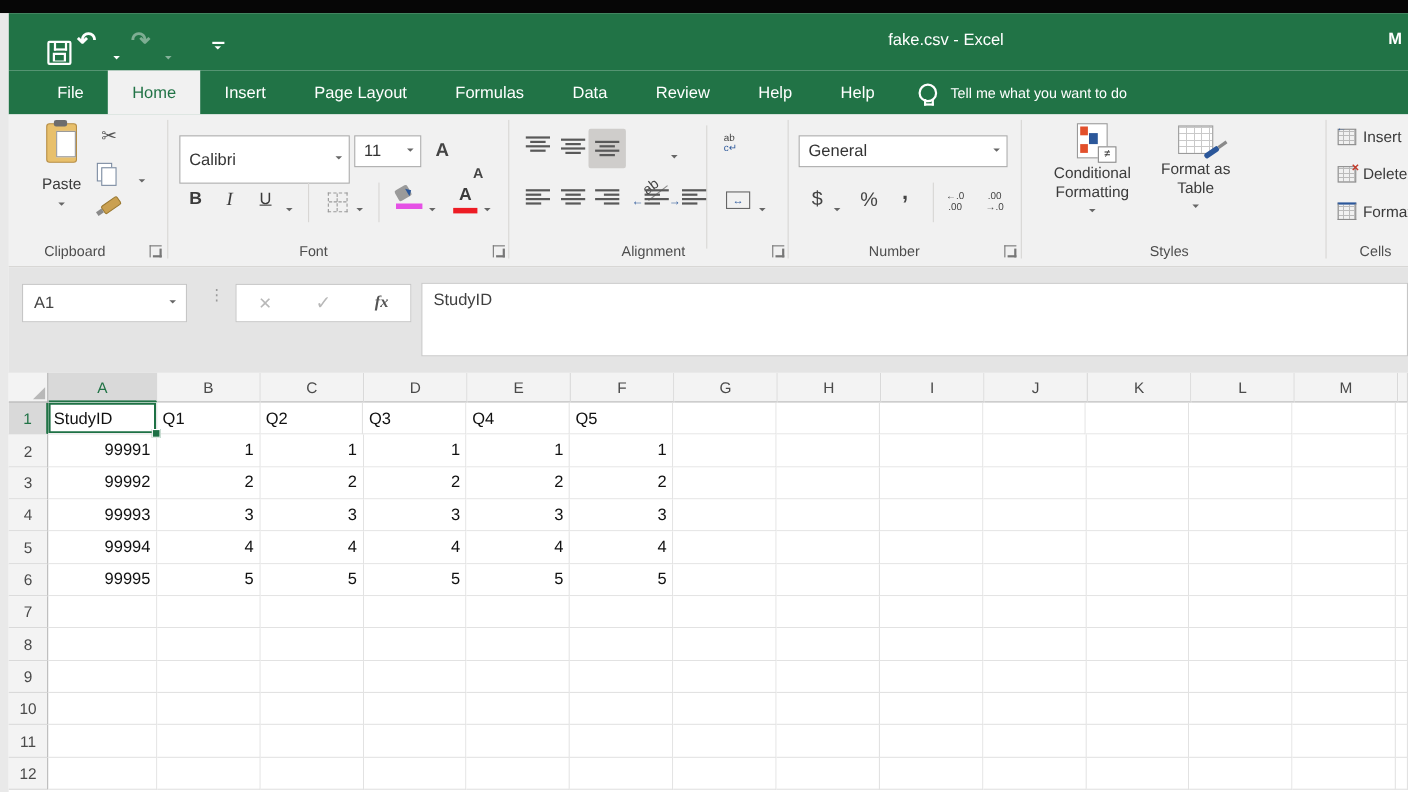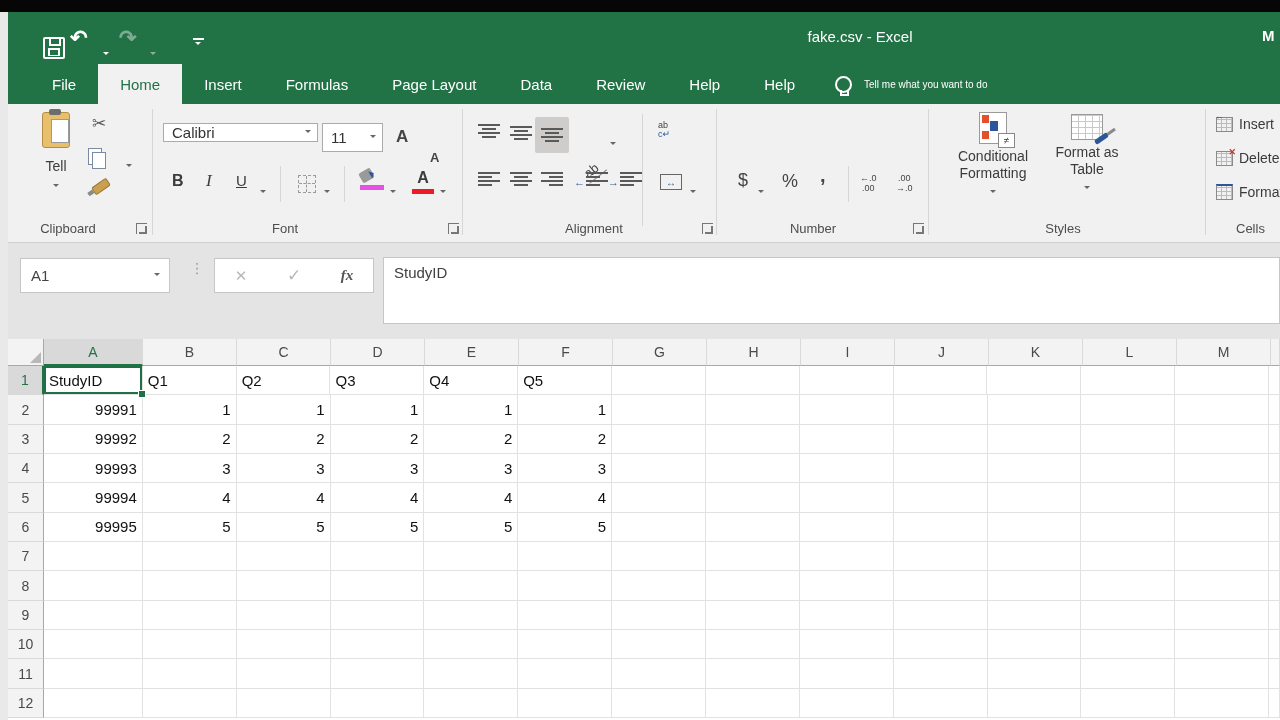--- a/index.html
+++ b/index.html
@@ -21,21 +21,21 @@
   .qat-glyph.dis{color:rgba(255,255,255,0.42);}
   .car{width:0;height:0;border:3.5px solid transparent;border-top-color:#fff;display:inline-block;}
   .car.dim{border-top-color:rgba(255,255,255,0.45);}
   .car.gray{border-top-color:#666;}
   .qat-custom{width:11px;height:2px;background:#fff;position:relative;}
   .qat-custom::after{content:"";position:absolute;left:2px;top:4px;width:0;height:0;border:3.5px solid transparent;border-top-color:#fff;}
   #title-text{color:#fff;font-size:15px;}
   #account{color:#fff;font-size:15px;font-weight:bold;}
   .bulb{width:13px;height:13px;border:2px solid #fff;border-radius:50%;position:relative;display:inline-block;}
   .bulb::after{content:"";position:absolute;left:3px;top:12px;width:5px;height:4px;border-left:2px solid #fff;border-right:2px solid #fff;border-bottom:2px solid #fff;}
-  #tellme{color:#fff;font-size:10px;}
+  #tellme{color:#fff;font-size:13px;}
   
   #ribbon{left:8px;top:104px;width:1272px;height:139px;background:#f1f1f1;border-bottom:1px solid #d2d0ce;box-sizing:border-box;}
   .gdiv{width:1px;background:#d8d6d4;top:5px;height:126px;}
   .glabel{font-size:13px;color:#4d4d4d;text-align:center;top:117px;}
   .launcher{width:10px;height:10px;border-left:1px solid #777;border-top:1px solid #777;position:absolute;}
   .launcher::after{content:"";position:absolute;right:0px;bottom:0px;width:6px;height:6px;border-right:2px solid #777;border-bottom:2px solid #777;transform:rotate(0deg);}
   .combo{background:#fff;border:1px solid #ababab;display:flex;align-items:center;font-size:15px;color:#333;box-sizing:border-box;}
   .combo .txt{padding-left:8px;flex:1;}
   .combo .car{margin-right:6px;}
   .rglyph{font-size:16px;color:#444;}
@@ -139,55 +139,55 @@
       </div>
     <div class="abs" id="title-text" style="left:752px;top:16px;width:200px;text-align:center;">fake.csv - Excel</div>
     <div class="abs" id="account" style="left:1254px;top:15px;">M</div>
   </div>
 
   <div class="abs" id="tabrow">
     <span id="tabs" style="display:flex;">
         <span class="tab">File</span>
         <span class="tab active">Home</span>
         <span class="tab">Insert</span>
+        <span class="tab">Page Layout</span>
         <span class="tab">Formulas</span>
-        <span class="tab">Page Layout</span>
         <span class="tab">Data</span>
         <span class="tab">Review</span>
         <span class="tab">Help</span>
         <span class="tab">Help</span>
       </span>
     <span style="display:flex;align-items:center;margin-left:18px;">
       <span class="bulb"></span>
       <span id="tellme" style="margin-left:12px;">Tell me what you want to do</span>
     </span>
   </div>
 
   <div class="abs" id="ribbon">
 
     
     <div class="abs" style="left:26px;top:8px;width:44px;text-align:center;">
       <div style="display:inline-block;"><span class="clipboard-ic" style="display:block;"></span></div>
-      <div style="font-size:14px;color:#3b3b3b;margin-top:6px;">Tell</div>
+      <div style="font-size:14px;color:#3b3b3b;margin-top:6px;">Paste</div>
       <div style="margin-top:2px;"><span class="car gray"></span></div>
     </div>
     <div class="abs scissors" style="left:84px;top:9px;">✂</div>
     <div class="abs" style="left:80px;top:44px;">
         <span class="copy-ic" style="display:block;"></span>
       </div>
     <div class="abs" style="left:118px;top:52px;"><span class="car gray"></span></div>
     <div class="abs" style="left:84px;top:78px;">
         <span class="painter-ic" style="display:block;"></span>
       </div>
     <div class="abs glabel" style="left:20px;width:80px;">Clipboard</div>
     <div class="abs launcher" style="left:128px;top:119px;"></div>
     <div class="abs gdiv" style="left:144px;"></div>
 
     
-    <div class="abs combo" style="left:155px;top:19px;width:155px;height:19px;">
+    <div class="abs combo" style="left:155px;top:19px;width:155px;height:44px;">
       <span class="txt">Calibri</span>
         <span class="car gray"></span>
     </div>
     <div class="abs combo" style="left:314px;top:19px;width:61px;height:29px;">
       <span class="txt">11</span>
         <span class="car gray"></span>
     </div>
     <div class="abs grow-a" style="left:388px;top:23px;">A</div>
     <div class="abs shrink-a" style="left:422px;top:26px;">A</div>
     <div class="abs b-btn" style="left:164px;top:68px;">B</div>
@@ -232,20 +232,24 @@
     <div class="abs" style="left:600px;top:68px;"><span class="ind-arrow">→</span><span class="il left" style="width:16px;margin-left:1px;"></span></div>
     <div class="abs" style="left:652px;top:70px;">
         <span class="merge-ic">↔</span>
       </div>
     <div class="abs" style="left:682px;top:78px;"><span class="car gray"></span></div>
     <div class="abs glabel" style="left:546px;width:80px;">Alignment</div>
     <div class="abs launcher" style="left:694px;top:119px;"></div>
     <div class="abs gdiv" style="left:708px;"></div>
 
     
+    <div class="abs combo" style="left:718px;top:19px;width:190px;height:29px;">
+      <span class="txt">General</span>
+        <span class="car gray"></span>
+    </div>
     <div class="abs rglyph" style="left:730px;top:66px;font-size:18px;">$</div>
     <div class="abs" style="left:750px;top:78px;"><span class="car gray"></span></div>
     <div class="abs rglyph" style="left:774px;top:67px;font-size:18px;">%</div>
     <div class="abs comma-btn" style="left:812px;top:60px;">,</div>
     <div class="abs gdiv" style="left:840px;top:62px;height:36px;"></div>
     <div class="abs decimals" style="left:852px;top:70px;">←.0
 .00</div>
     <div class="abs decimals" style="left:888px;top:70px;">.00
 →.0</div>
     <div class="abs glabel" style="left:770px;width:70px;">Number</div>

